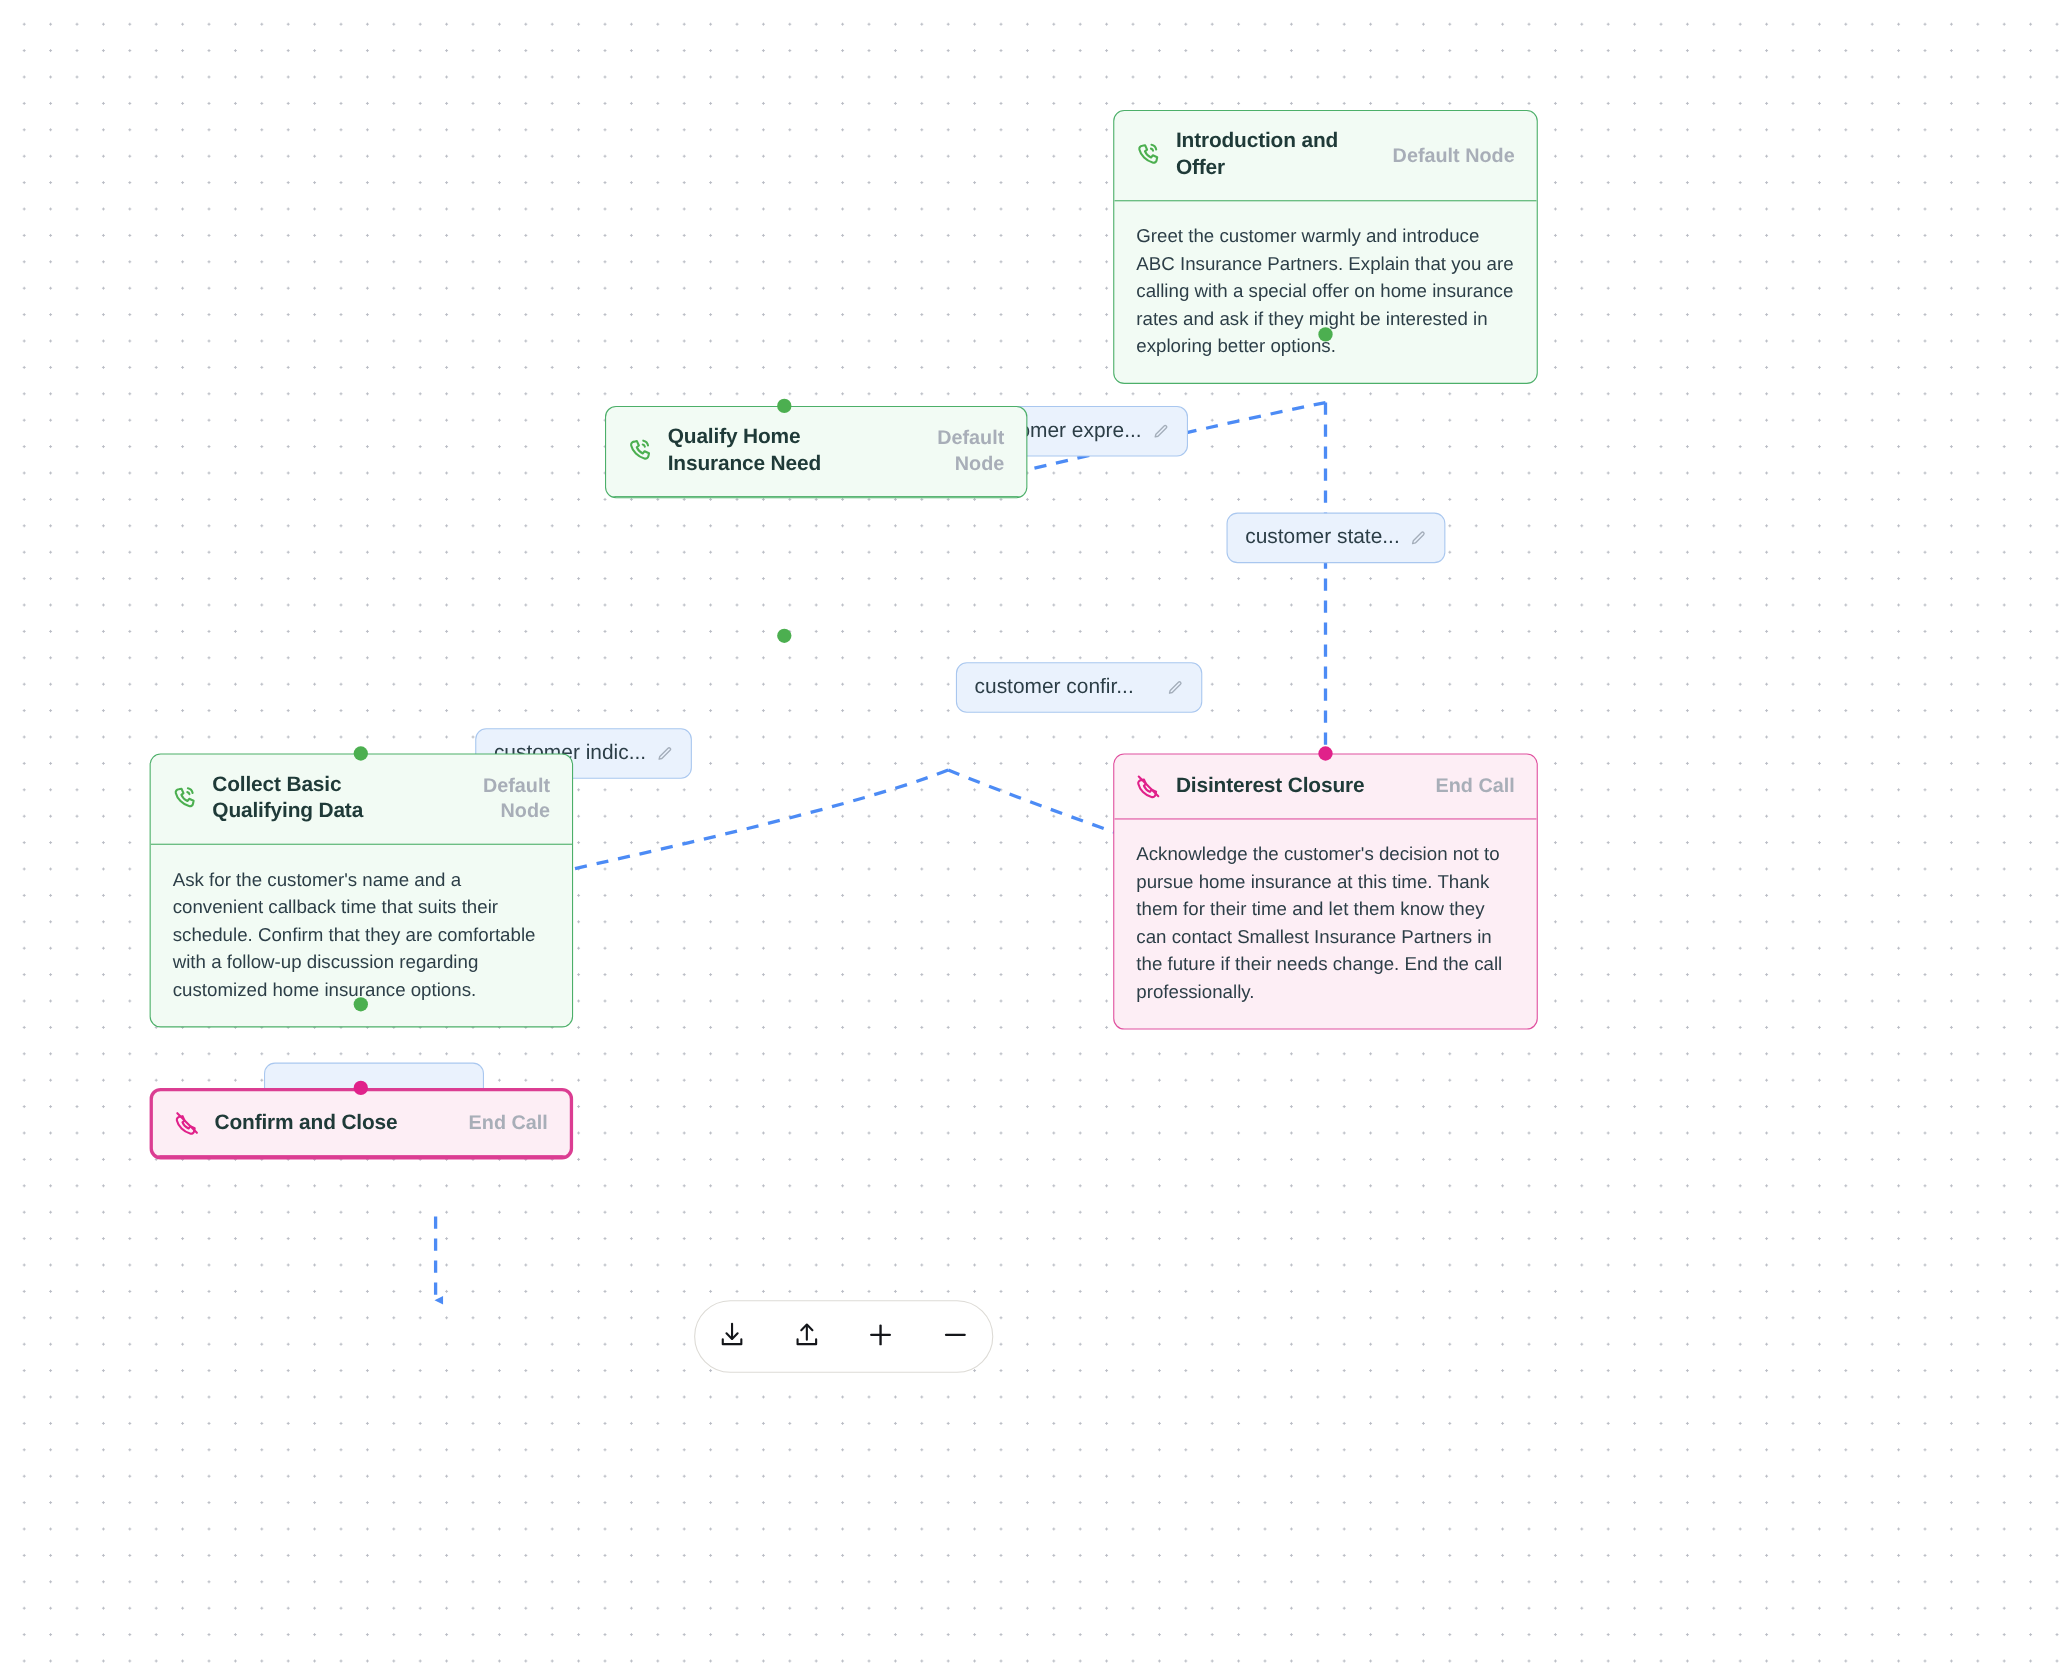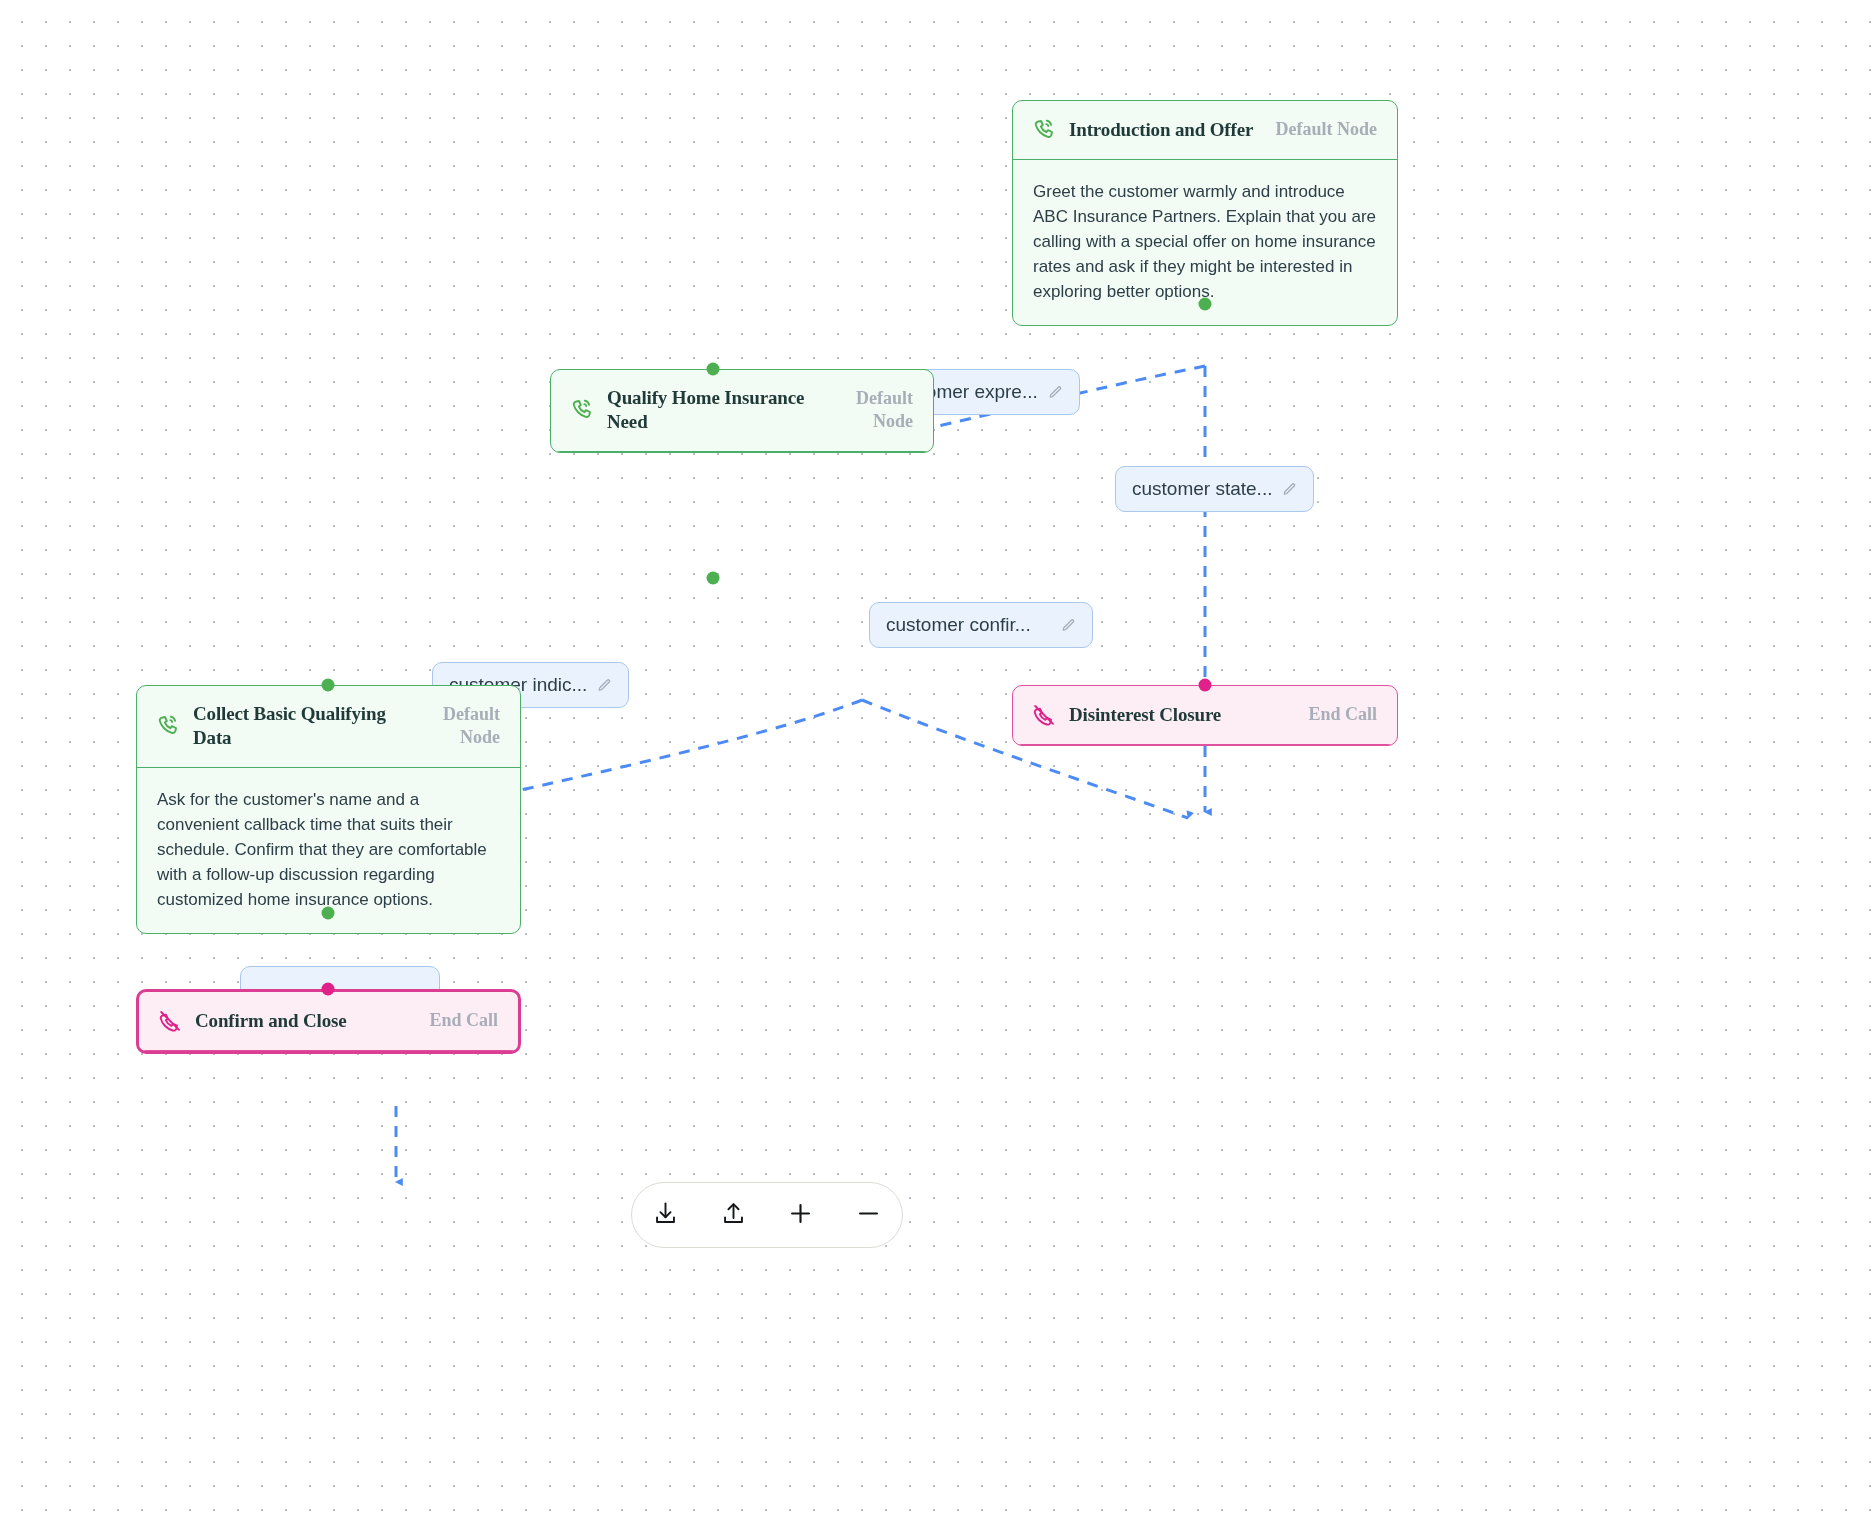--- a/index.html
+++ b/index.html
@@ -40,21 +40,20 @@
   }
   .node-end.selected {
     border-width: 3px;
     border-color: #db3d92;
   }
   .node-header {
     display: flex;
     align-items: center;
     padding: 16px 20px 16px 18px;
     gap: 12px;
-    font-family: Liberation Serif, serif;
   }
   .node-default .node-header { border-bottom: 1.5px solid #4caf69; }
   .node-end .node-header { border-bottom: 1.5px solid #e0509f; }
 
   .node-header .hicon {
     flex: 0 0 auto;
     width: 26px; height: 26px;
     display: flex; align-items: center; justify-content: center;
   }
   .node-title {
@@ -265,20 +264,21 @@
     <div class="node-header">
       <span class="hicon">
         <svg width="24" height="24" viewBox="0 0 24 24" fill="none" stroke="#e0218a" stroke-width="1.9" stroke-linecap="round" stroke-linejoin="round">
           <path d="M5.5 6.2 L8 5.7 L9.8 9.7 L7.9 11.3 C8.8 13.5 11.1 15.9 13.4 16.9 L15 14.9 L19 16.7 L18.5 19.2 C18.3 21 16.6 22 14.8 21.5 C8.9 19.9 4.1 15 2.8 9.6 C2.4 7.9 3.7 6.4 5.5 6.2 Z"></path>
           <path d="M3.2 3 L21 20.8"></path>
         </svg>
       </span>
       <span class="node-title">Disinterest Closure</span>
       <span class="node-badge">End Call</span>
     </div>
+    <div class="node-body">Acknowledge the customer's decision not to pursue home insurance at this time. Thank them for their time and let them know they can contact Smallest Insurance Partners in the future if their needs change. End the call professionally.</div>
   </div>
   <div class="handle pink" style="left:1205px; top:685px;"></div>
 
   <div class="node node-end selected" id="n-confirm">
     <div class="node-header">
       <span class="hicon">
         <svg width="24" height="24" viewBox="0 0 24 24" fill="none" stroke="#e0218a" stroke-width="1.9" stroke-linecap="round" stroke-linejoin="round">
           <path d="M5.5 6.2 L8 5.7 L9.8 9.7 L7.9 11.3 C8.8 13.5 11.1 15.9 13.4 16.9 L15 14.9 L19 16.7 L18.5 19.2 C18.3 21 16.6 22 14.8 21.5 C8.9 19.9 4.1 15 2.8 9.6 C2.4 7.9 3.7 6.4 5.5 6.2 Z"></path>
           <path d="M3.2 3 L21 20.8"></path>
         </svg>

